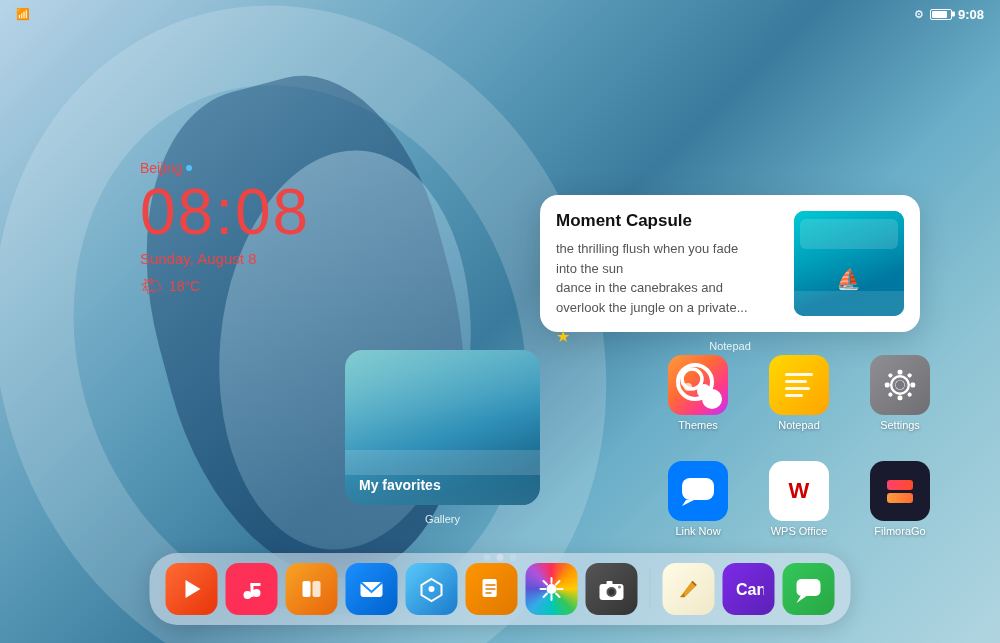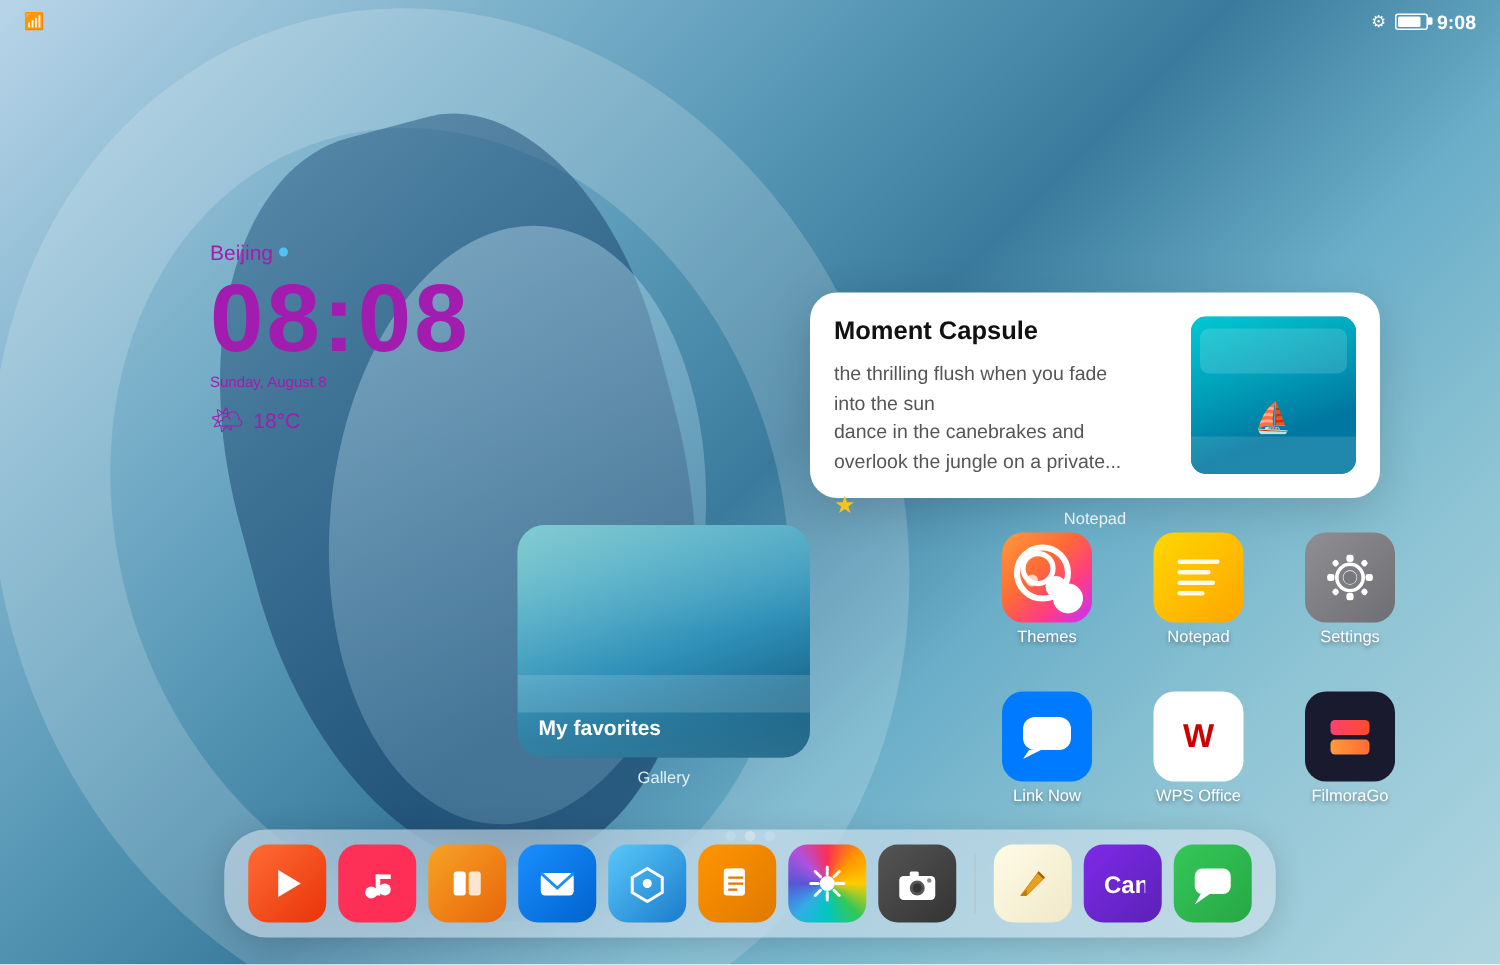--- a/index.html
+++ b/index.html
@@ -85,42 +85,42 @@
       width: 85%; height: 100%;
       background: white;
       border-radius: 1px;
     }
 
     
     #clock-widget {
       position: absolute;
       left: 140px;
       top: 160px;
-      color: #a21caf;
+      color: #ef4444;
       z-index: 10;
     }
     .city-row {
       display: flex; align-items: center; gap: 4px;
       font-size: 14px; font-weight: 400;
       margin-bottom: 4px;
     }
     .city-dot {
       width: 6px; height: 6px;
       background: #4fc3f7;
       border-radius: 50%;
     }
     .clock-time {
       font-size: 64px;
-      font-weight: 700;
+      font-weight: 400;
       letter-spacing: 2px;
       line-height: 1;
       margin-bottom: 6px;
     }
     .clock-date {
-      font-size: 10px;
+      font-size: 15px;
       font-weight: 400;
       margin-bottom: 8px;
     }
     .weather-row {
       display: flex; align-items: center; gap: 6px;
       font-size: 14px;
     }
     .sun-icon { font-size: 18px; }
 
     

